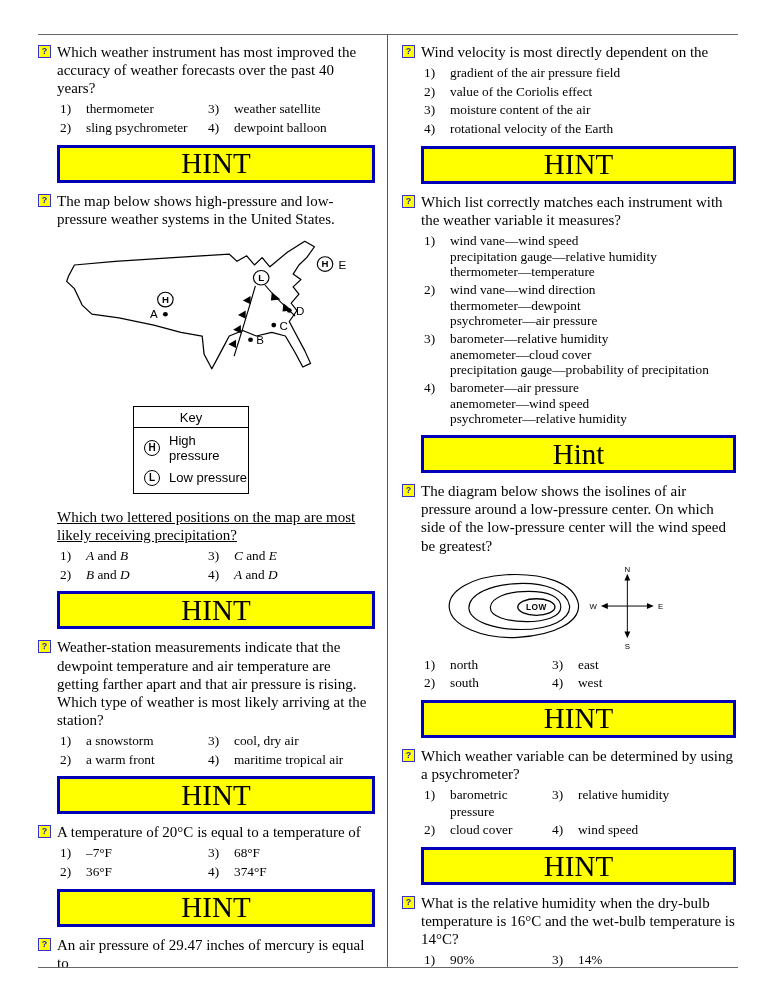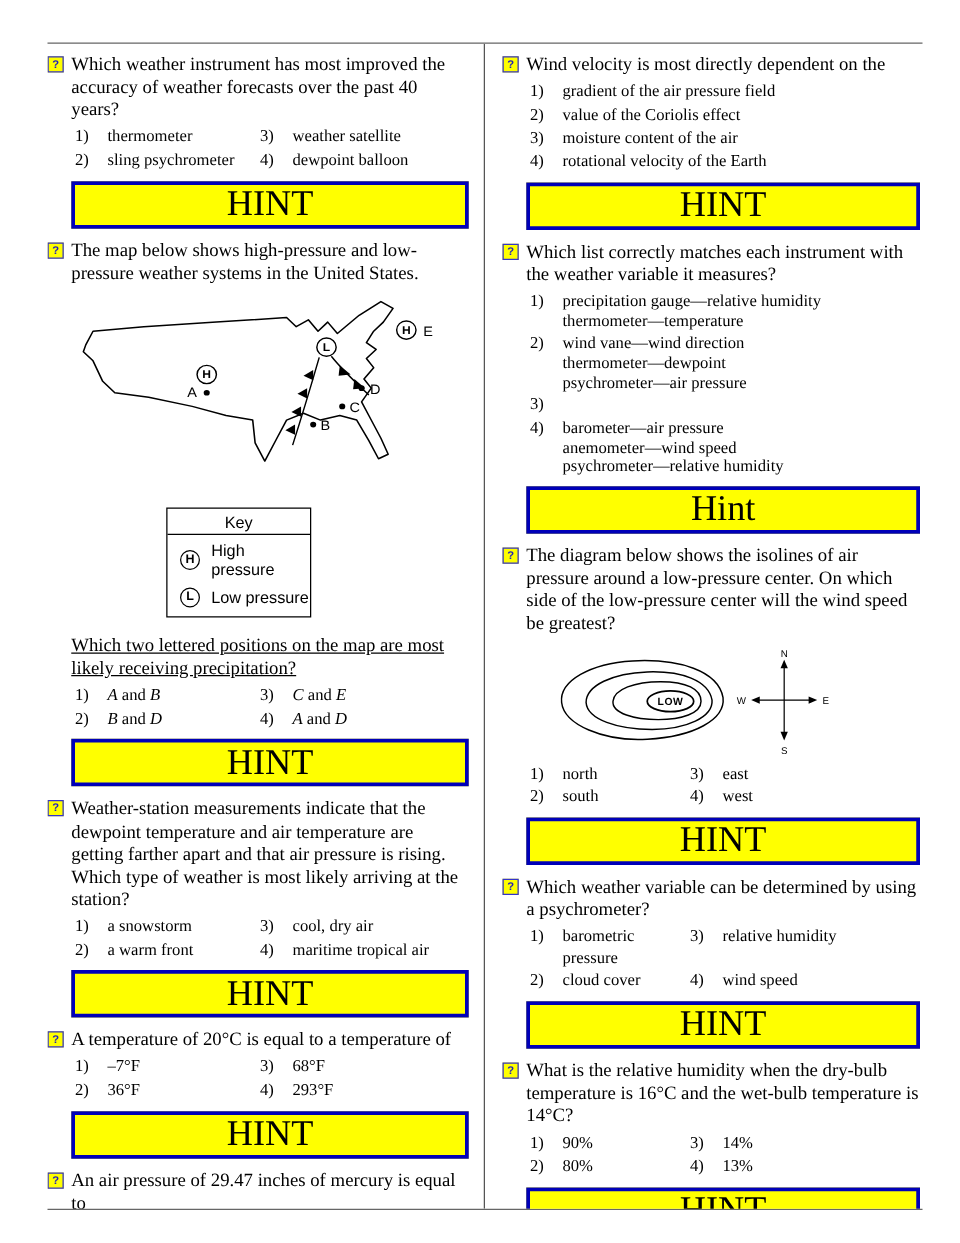--- a/index.html
+++ b/index.html
@@ -194,21 +194,21 @@
           <div class="opt">
               <span class="num">2)</span>
               <span class="lab">36°F</span>
             </div>
           <div class="opt">
               <span class="num">3)</span>
               <span class="lab">68°F</span>
             </div>
           <div class="opt">
               <span class="num">4)</span>
-              <span class="lab">293°F</span>
+              <span class="lab">374°F</span>
             </div>
         </div>
         <div class="hint">HINT</div>
       </section>
 
       <section class="q">
         <span class="qicon">?</span>
         <p class="qtext">An air pressure of 29.47 inches of mercury is equal to</p>
         <div class="opts grid2">
           <div class="opt">
@@ -259,34 +259,40 @@
         <div class="hint">HINT</div>
       </section>
 
       <section class="q">
         <span class="qicon">?</span>
         <p class="qtext">Which list correctly matches each instrument with the weather variable it measures?</p>
         <div class="opts list">
           <div class="opt multi">
               <span class="num">1)</span>
               <span class="lab">
+                <span>wind vane—wind speed</span>
                 <span>precipitation gauge—relative humidity</span>
                 <span>thermometer—temperature</span>
               </span>
             </div>
           <div class="opt multi">
               <span class="num">2)</span>
               <span class="lab">
                 <span>wind vane—wind direction</span>
                 <span>thermometer—dewpoint</span>
                 <span>psychrometer—air pressure</span>
               </span>
             </div>
           <div class="opt multi">
               <span class="num">3)</span>
+              <span class="lab">
+                <span>barometer—relative humidity</span>
+                <span>anemometer—cloud cover</span>
+                <span>precipitation gauge—probability of precipitation</span>
+              </span>
             </div>
           <div class="opt multi">
               <span class="num">4)</span>
               <span class="lab">
                 <span>barometer—air pressure</span>
                 <span>anemometer—wind speed</span>
                 <span>psychrometer—relative humidity</span>
               </span>
             </div>
         </div>

